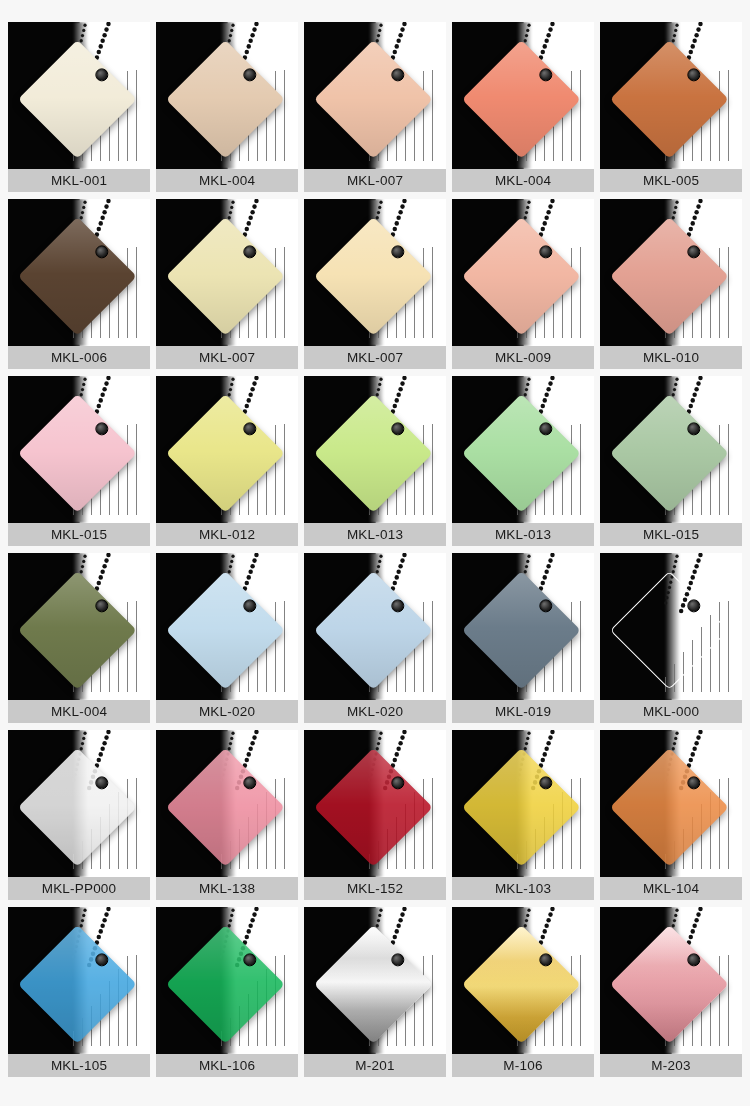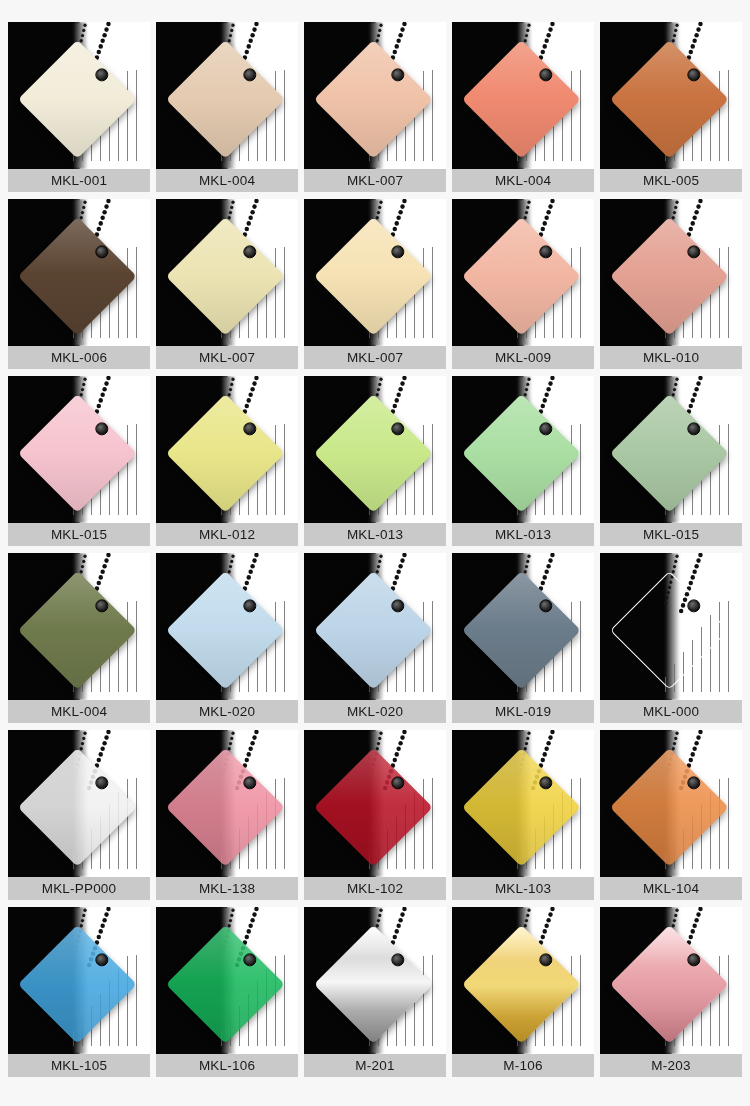--- a/index.html
+++ b/index.html
@@ -1015,21 +1015,21 @@
               <circle cx="79.7" cy="3.1999999999999957" r="1.7"></circle>
       </g>
     </svg>
       <div class="tagwrap">
         <div class="tag translucent" style="background:#b81225;">
           <div class="sheen"></div>
         </div>
         <div class="grommet"></div>
       </div>
     </div>
-    <div class="label">MKL-102</div>
+    <div class="label">MKL-152</div>
       </div>
       <div class="cell">
     <div class="photo">
       <div class="seam"></div>
       <div class="stripes"></div>
       <svg class="chain" viewBox="0 0 147 147" preserveAspectRatio="none">
       <g fill="#111">
         <circle cx="84" cy="58" r="2.3"></circle>
               <circle cx="86" cy="52.4" r="2.3"></circle>
               <circle cx="88" cy="46.8" r="2.3"></circle>

